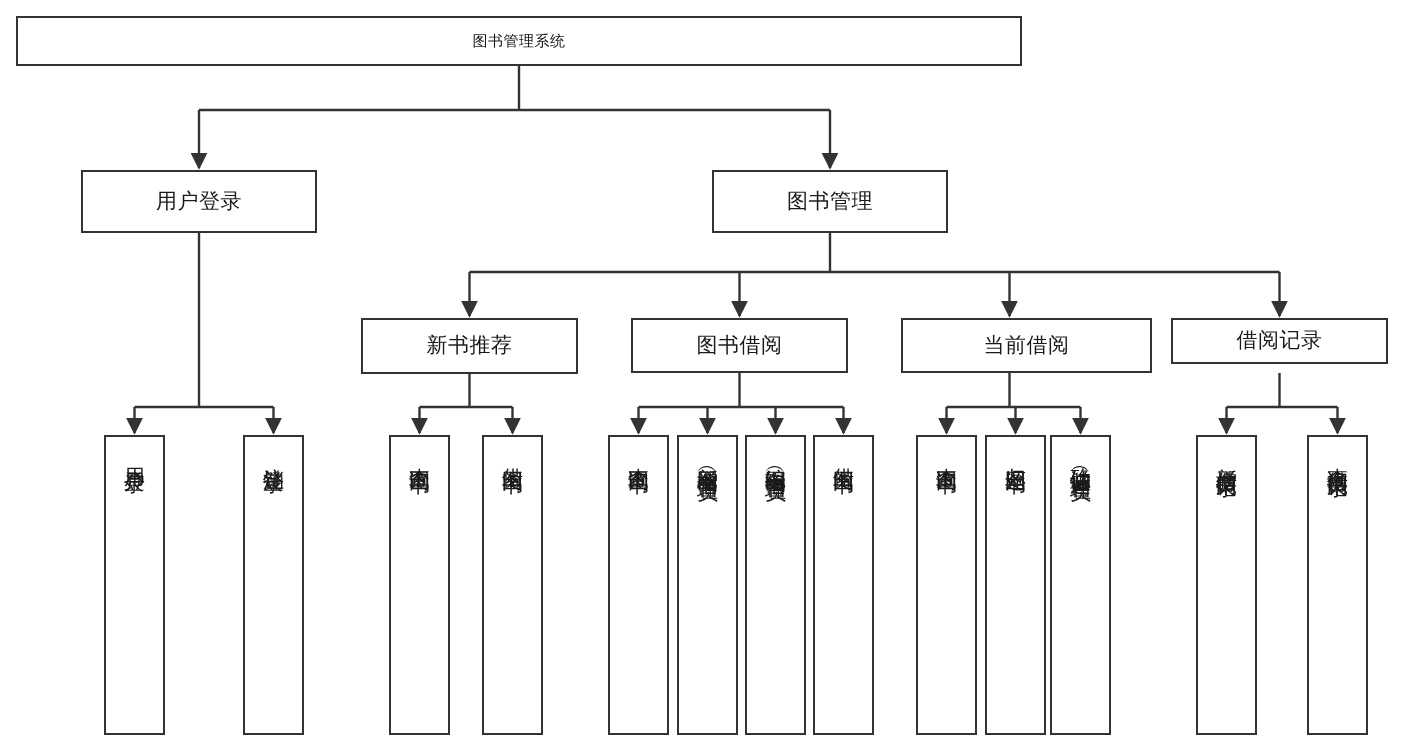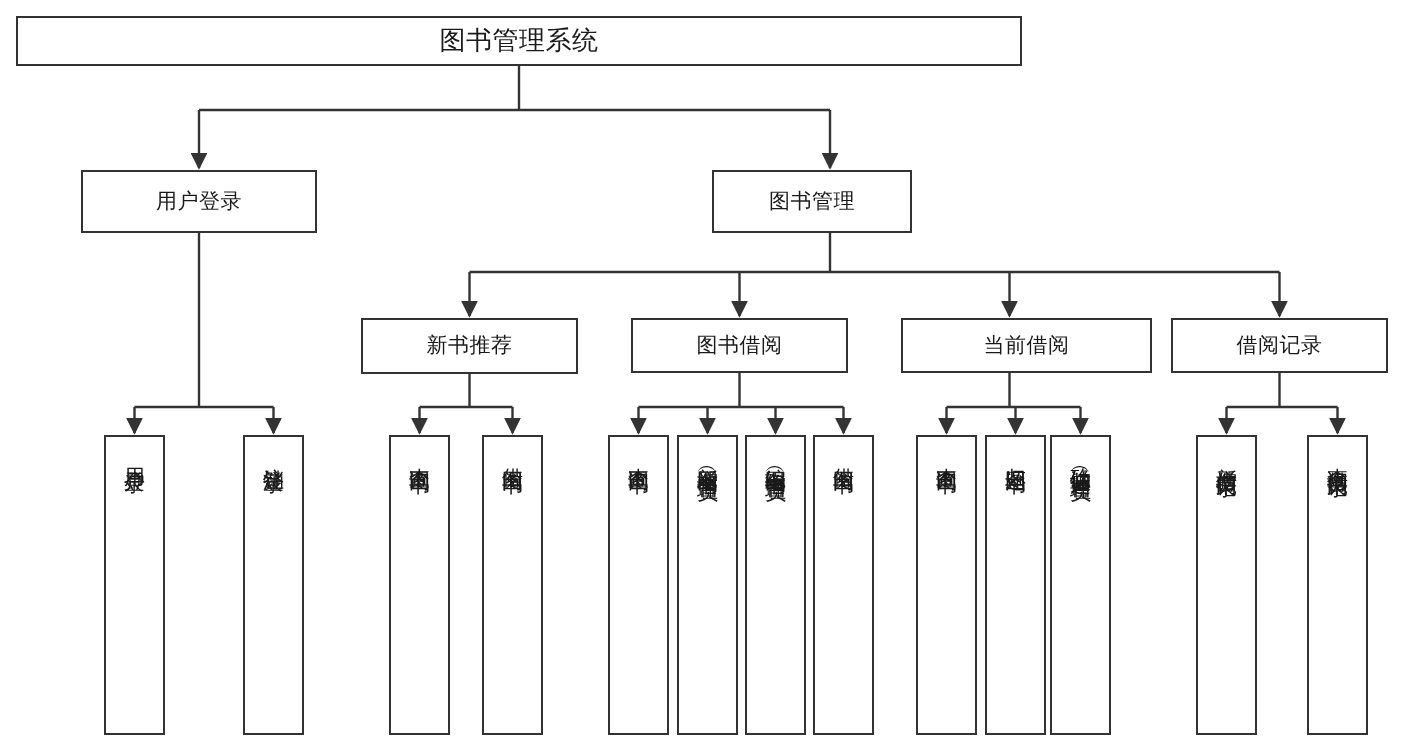--- a/index.html
+++ b/index.html
@@ -38,21 +38,21 @@
   .node .label {
     display: block;
     text-align: center;
     line-height: 1.12;
     letter-spacing: 0.5px;
   }
   .node.horiz .label {
     font-size: 21px;
   }
   .node.root .label {
-    font-size: 26px;
+    font-size: 15px;
   }
   .node.vert {
     align-items: flex-start;
     padding-top: 14px;
   }
   .node.vert .label {
     writing-mode: vertical-rl;
     text-orientation: upright;
     font-size: 21px;
     line-height: 1.15;
@@ -116,33 +116,33 @@
       </g>
   </svg>
 
   <div id="nodes">
       <div class="node horiz root" style="left: 16px; top: 16px; width: 1006px; height: 50px;">
         <span class="label">图书管理系统</span>
       </div>
       <div class="node horiz" style="left: 81px; top: 170px; width: 236px; height: 63px;">
         <span class="label">用户登录</span>
       </div>
-      <div class="node horiz" style="left: 712px; top: 170px; width: 200px; height: 63px;">
+      <div class="node horiz" style="left: 712px; top: 170px; width: 236px; height: 63px;">
         <span class="label">图书管理</span>
       </div>
       <div class="node horiz" style="left: 361px; top: 318px; width: 217px; height: 56px;">
         <span class="label">新书推荐</span>
       </div>
       <div class="node horiz" style="left: 631px; top: 318px; width: 217px; height: 55px;">
         <span class="label">图书借阅</span>
       </div>
       <div class="node horiz" style="left: 901px; top: 318px; width: 251px; height: 55px;">
         <span class="label">当前借阅</span>
       </div>
-      <div class="node horiz" style="left: 1171px; top: 318px; width: 217px; height: 55px;">
+      <div class="node horiz" style="left: 1171px; top: 318px; width: 217px; height: 46px;">
         <span class="label">借阅记录</span>
       </div>
       <div class="node vert" style="left: 104px; top: 435px; width: 61px; height: 300px;">
         <span class="label">用户登录</span>
       </div>
       <div class="node vert" style="left: 243px; top: 435px; width: 61px; height: 300px;">
         <span class="label">注销登录</span>
       </div>
       <div class="node vert" style="left: 389px; top: 435px; width: 61px; height: 300px;">
         <span class="label">查询图书</span>

